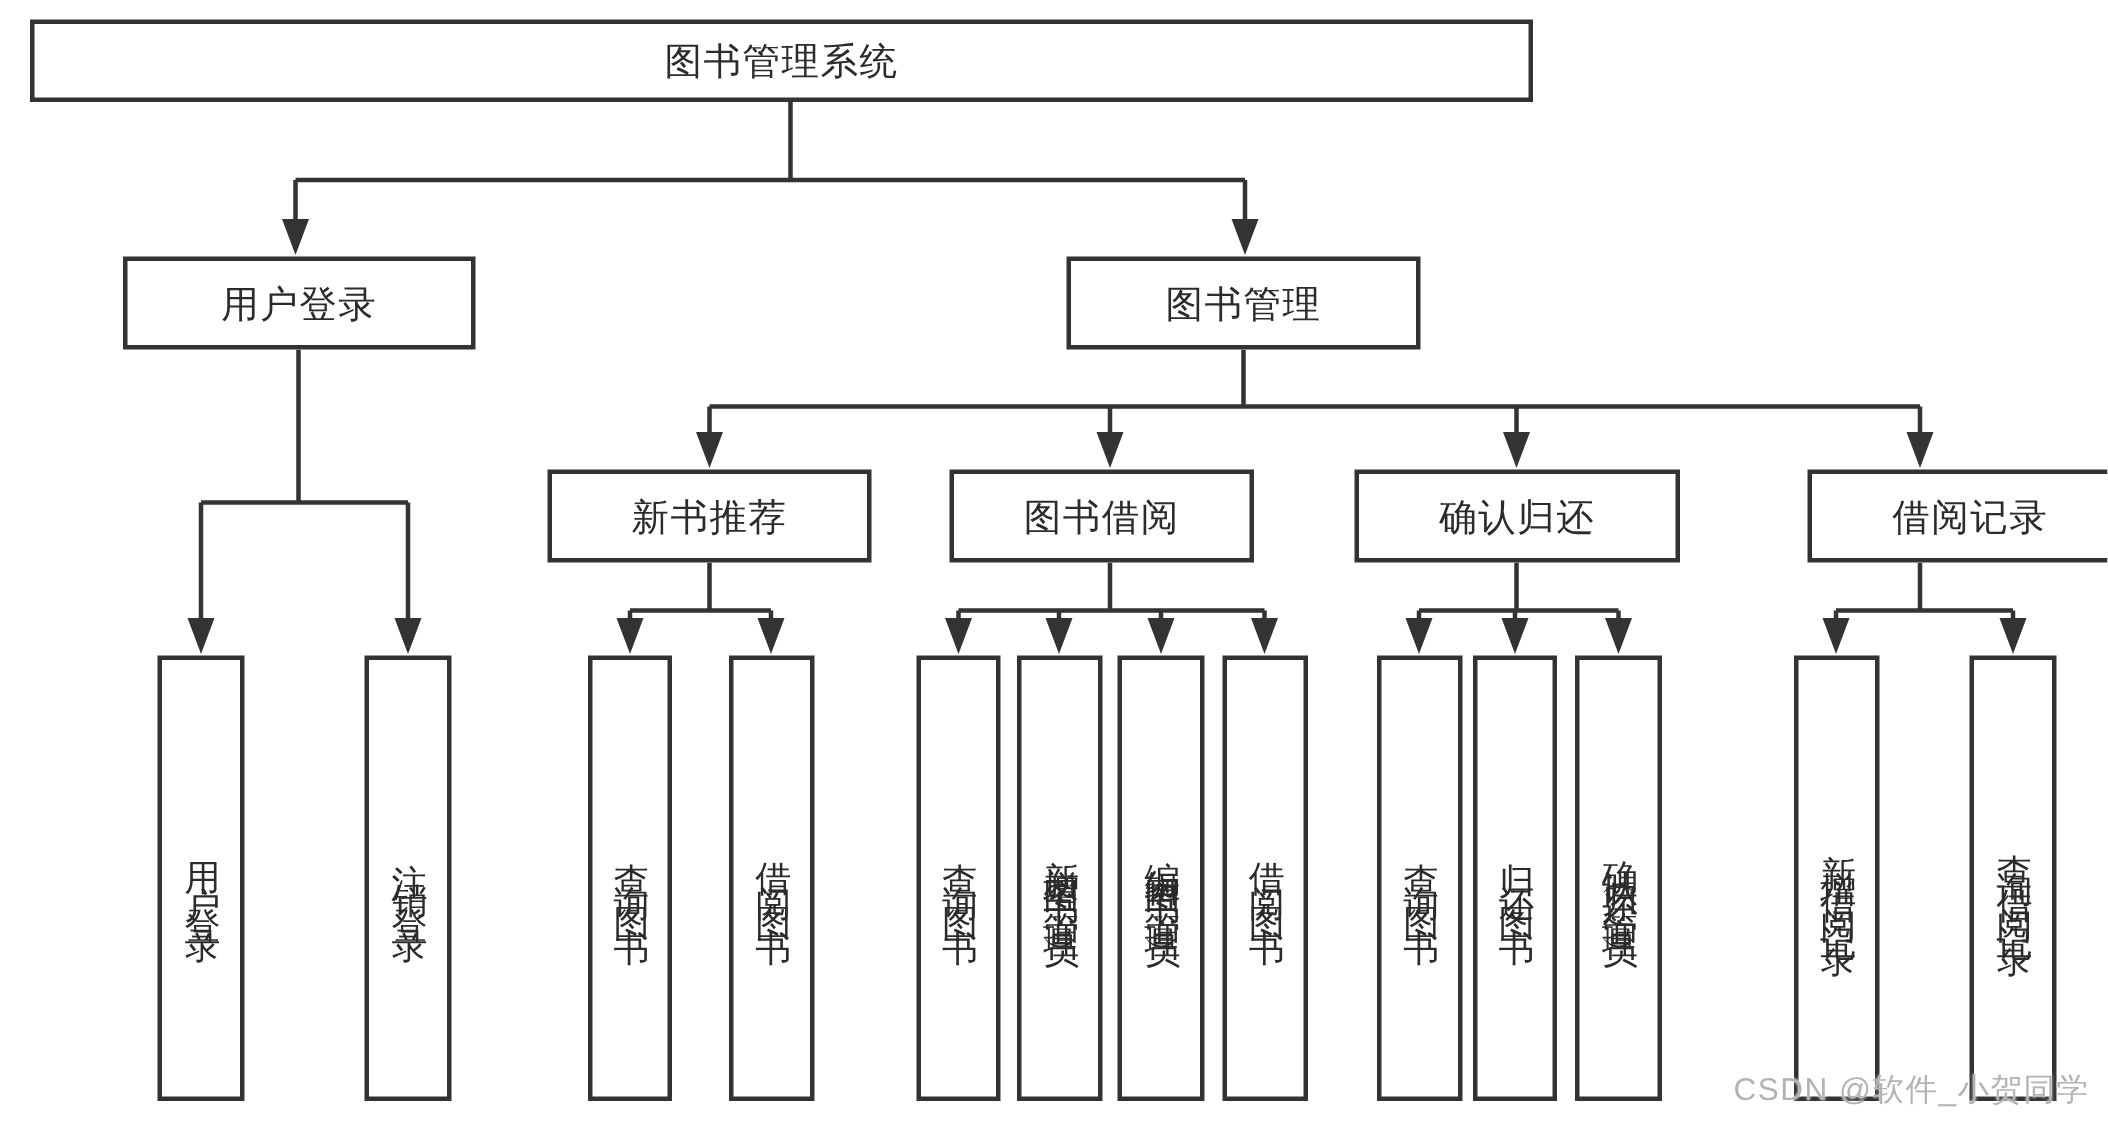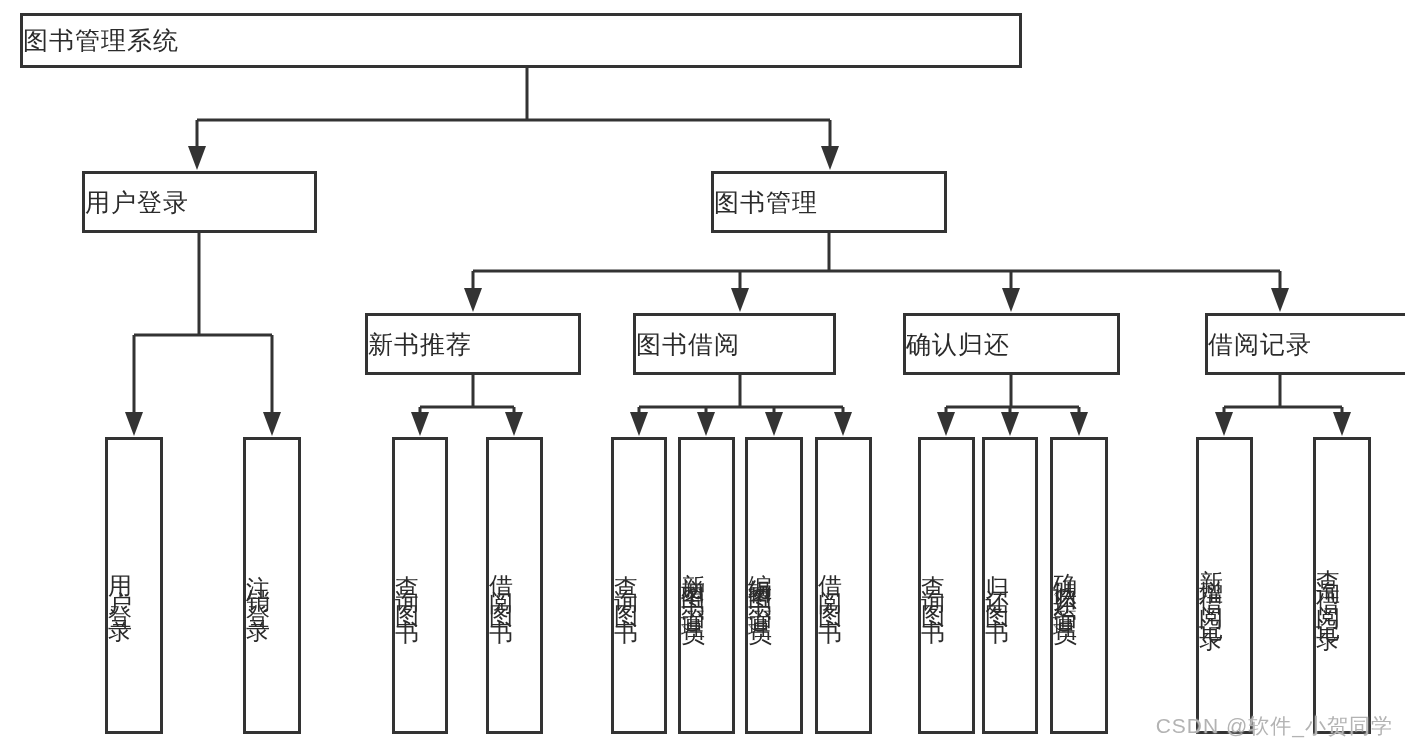--- a/index.html
+++ b/index.html
@@ -21,20 +21,21 @@
     top: 0;
     z-index: 1;
   }
   .box {
     position: absolute;
     box-sizing: border-box;
     background: #ffffff;
     border: 3px solid #333333;
     display: flex;
     align-items: center;
+    justify-content: center;
     z-index: 2;
     color: #2b2b2b;
   }
   .hlabel {
     font-size: 25px;
     letter-spacing: 1px;
     white-space: nowrap;
     color: #2b2b2b;
   }
   .vtext {

